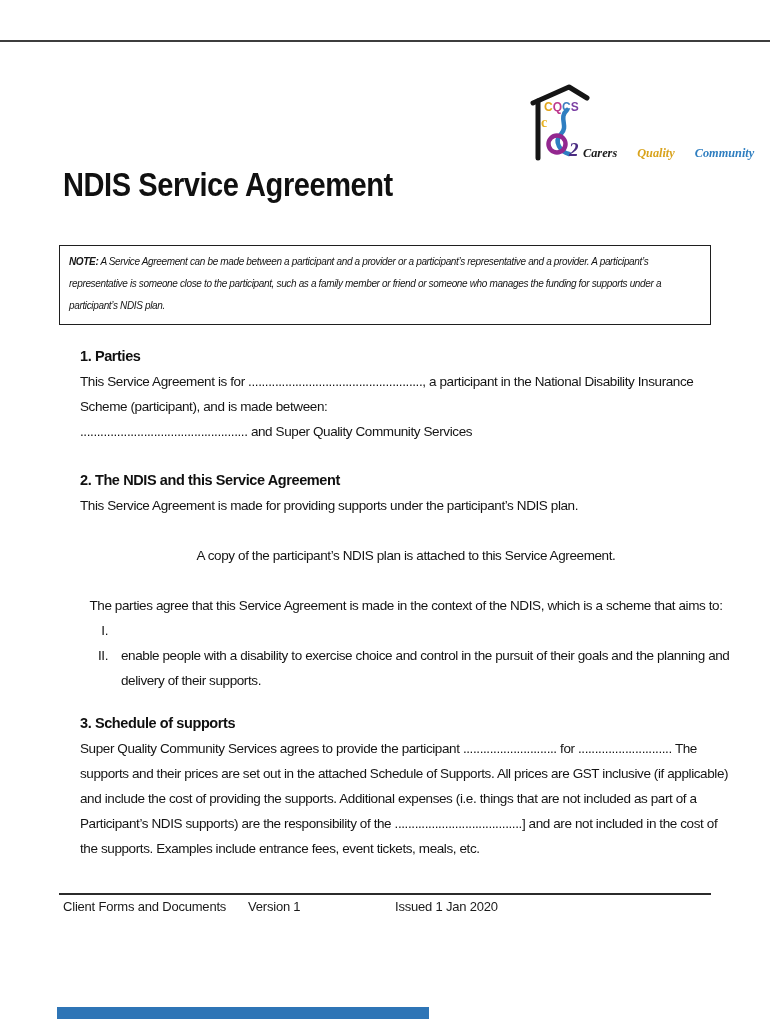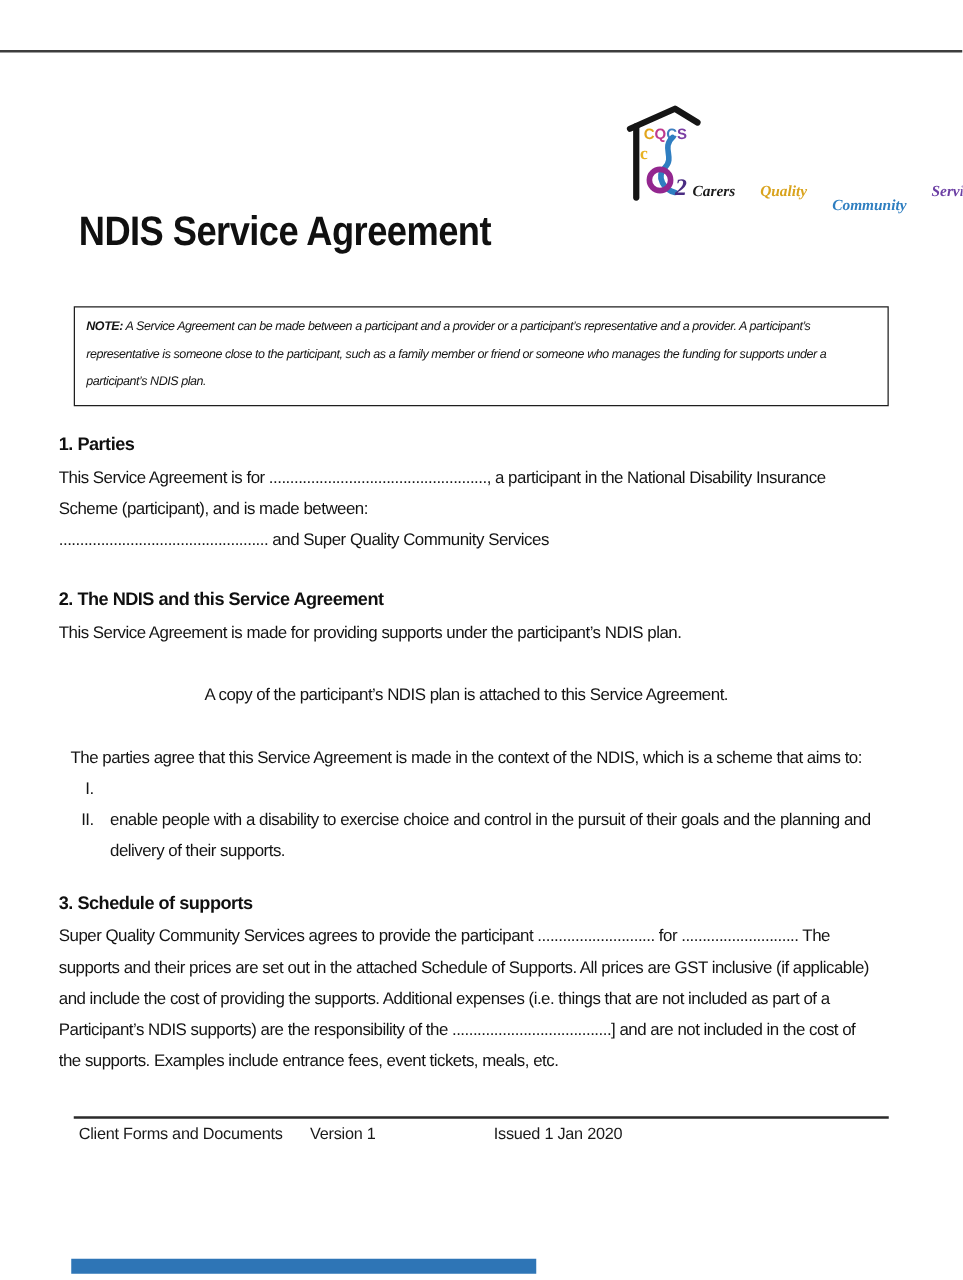--- a/index.html
+++ b/index.html
@@ -3,42 +3,42 @@
 <meta charset="utf-8">
 <style>
   html,body{margin:0;padding:0;}
   body{
     width:770px;height:1024px;background:#ffffff;position:relative;overflow:hidden;
     font-family:"Liberation Sans",sans-serif;color:#161616;
     -webkit-font-smoothing:antialiased;
   }
   .top-rule{position:absolute;left:0;top:40px;width:770px;height:2px;}
   
-  .logo{position:absolute;left:498px;top:84px;width:214px;height:80px;}
+  .logo{position:absolute;left:527px;top:84px;width:214px;height:80px;}
   .logo svg{position:absolute;left:2px;top:0;}
   .logo .tagline{
     position:absolute;left:56px;top:62px;display:flex;gap:20px;white-space:nowrap;
     font-family:"Liberation Serif",serif;font-style:italic;font-weight:bold;font-size:12.3px;
   }
   
   .title{
     position:absolute;left:63px;top:166px;margin:0;
     font-size:33px;font-weight:bold;letter-spacing:-0.5px;color:#101010;
     transform:scaleX(0.88);transform-origin:left top;white-space:nowrap;
   }
   
   .note-box{
     position:absolute;left:59px;top:245px;width:652px;box-sizing:border-box;
     border:1.5px solid #1f1f1f;padding:5px 9px 7px 9px;
     font-style:italic;font-size:10px;line-height:22px;letter-spacing:-0.35px;color:#141414;
   }
   .note-box .note-label{font-weight:bold;}
   
   .content{
-    position:absolute;left:47px;top:344px;width:652px;
+    position:absolute;left:80px;top:344px;width:652px;
     font-size:13.5px;line-height:25px;letter-spacing:-0.4px;color:#141414;
   }
   .content h2{
     margin:0;font-size:14.5px;line-height:25px;font-weight:bold;letter-spacing:-0.4px;color:#101010;
   }
   .content p{margin:0;}
   .mt-blank{margin-top:25px !important;text-align:center;}
   .h-s2{margin-top:24px !important;}
   .h-s3{margin-top:18px !important;}
   .bold-inline{font-weight:normal;}
@@ -66,21 +66,21 @@
     <path d="M9,17 L9,74" fill="none" stroke="#151515" stroke-width="5" stroke-linecap="round"></path>
     <text x="15" y="27" font-family="Liberation Sans, sans-serif" font-size="12" font-weight="bold"><tspan fill="#E2A51C">C</tspan><tspan fill="#BE3A8E">Q</tspan><tspan fill="#3E7EC0">C</tspan><tspan fill="#7B3FA3">S</tspan></text>
     <text x="12" y="43" font-family="Liberation Serif, serif" font-size="14" font-weight="bold" fill="#E8B222">c</text>
     <path d="M38,26 C29,34 40,42 32,50 C24,58 32,68 40,70" fill="none" stroke="#2F7EC1" stroke-width="4.5" stroke-linecap="round"></path>
     <circle cx="28" cy="60" r="8.5" fill="none" stroke="#93278F" stroke-width="4.5"></circle>
     <text x="40" y="72" font-family="Liberation Serif, serif" font-size="19" font-weight="bold" font-style="italic" fill="#4A2C82">2</text>
   </svg>
   <div class="tagline">
     <span style="color: rgb(27, 27, 27);">Carers</span>
     <span style="color: rgb(217, 163, 29);">Quality</span>
-    <span style="color: rgb(46, 126, 192); margin-top: 11px;">Community</span>
+    <span style="color: rgb(46, 126, 192);">Community</span>
     <span style="color: rgb(108, 63, 164);">Services</span>
   </div>
 </div>
 
 <h1 class="title">NDIS Service Agreement</h1>
 
 <div class="note-box">
   <span class="note-label">NOTE:</span><span> A Service Agreement can be made between a participant and a provider or a participant’s representative and a provider. A participant’s representative is someone close to the participant, such as a family member or friend or someone who manages the funding for supports under a participant’s NDIS plan.</span>
 </div>
 

